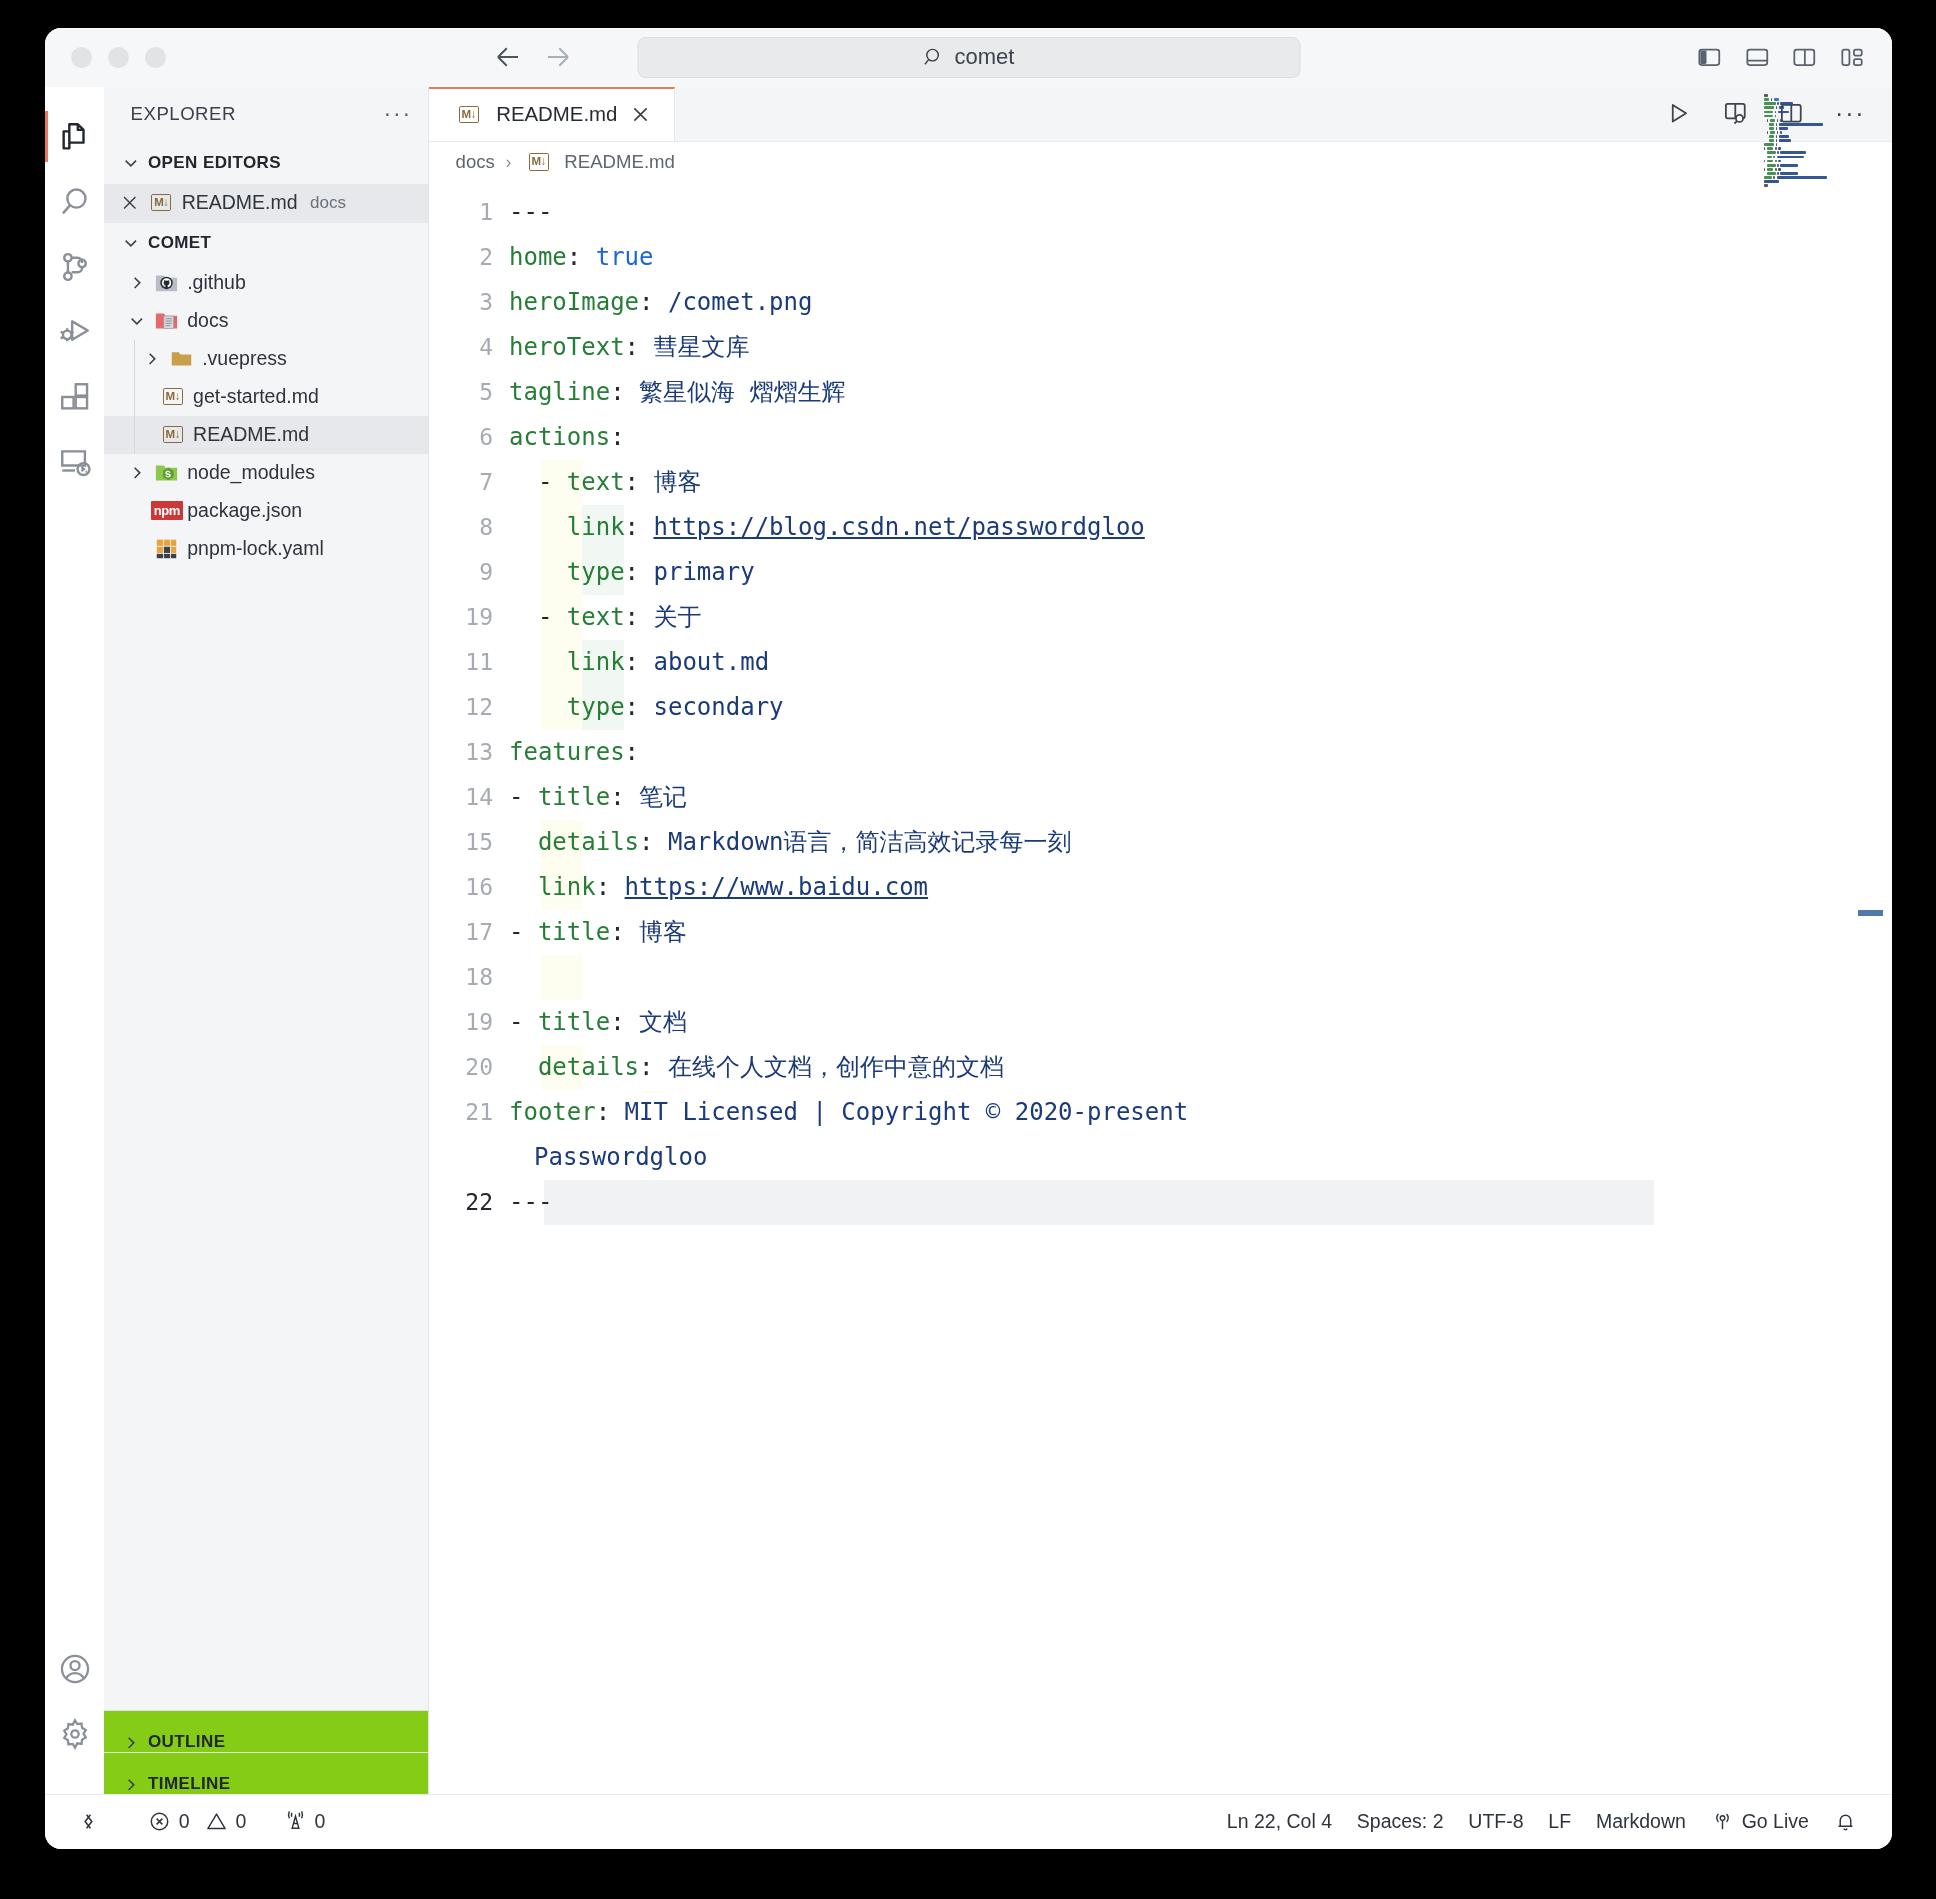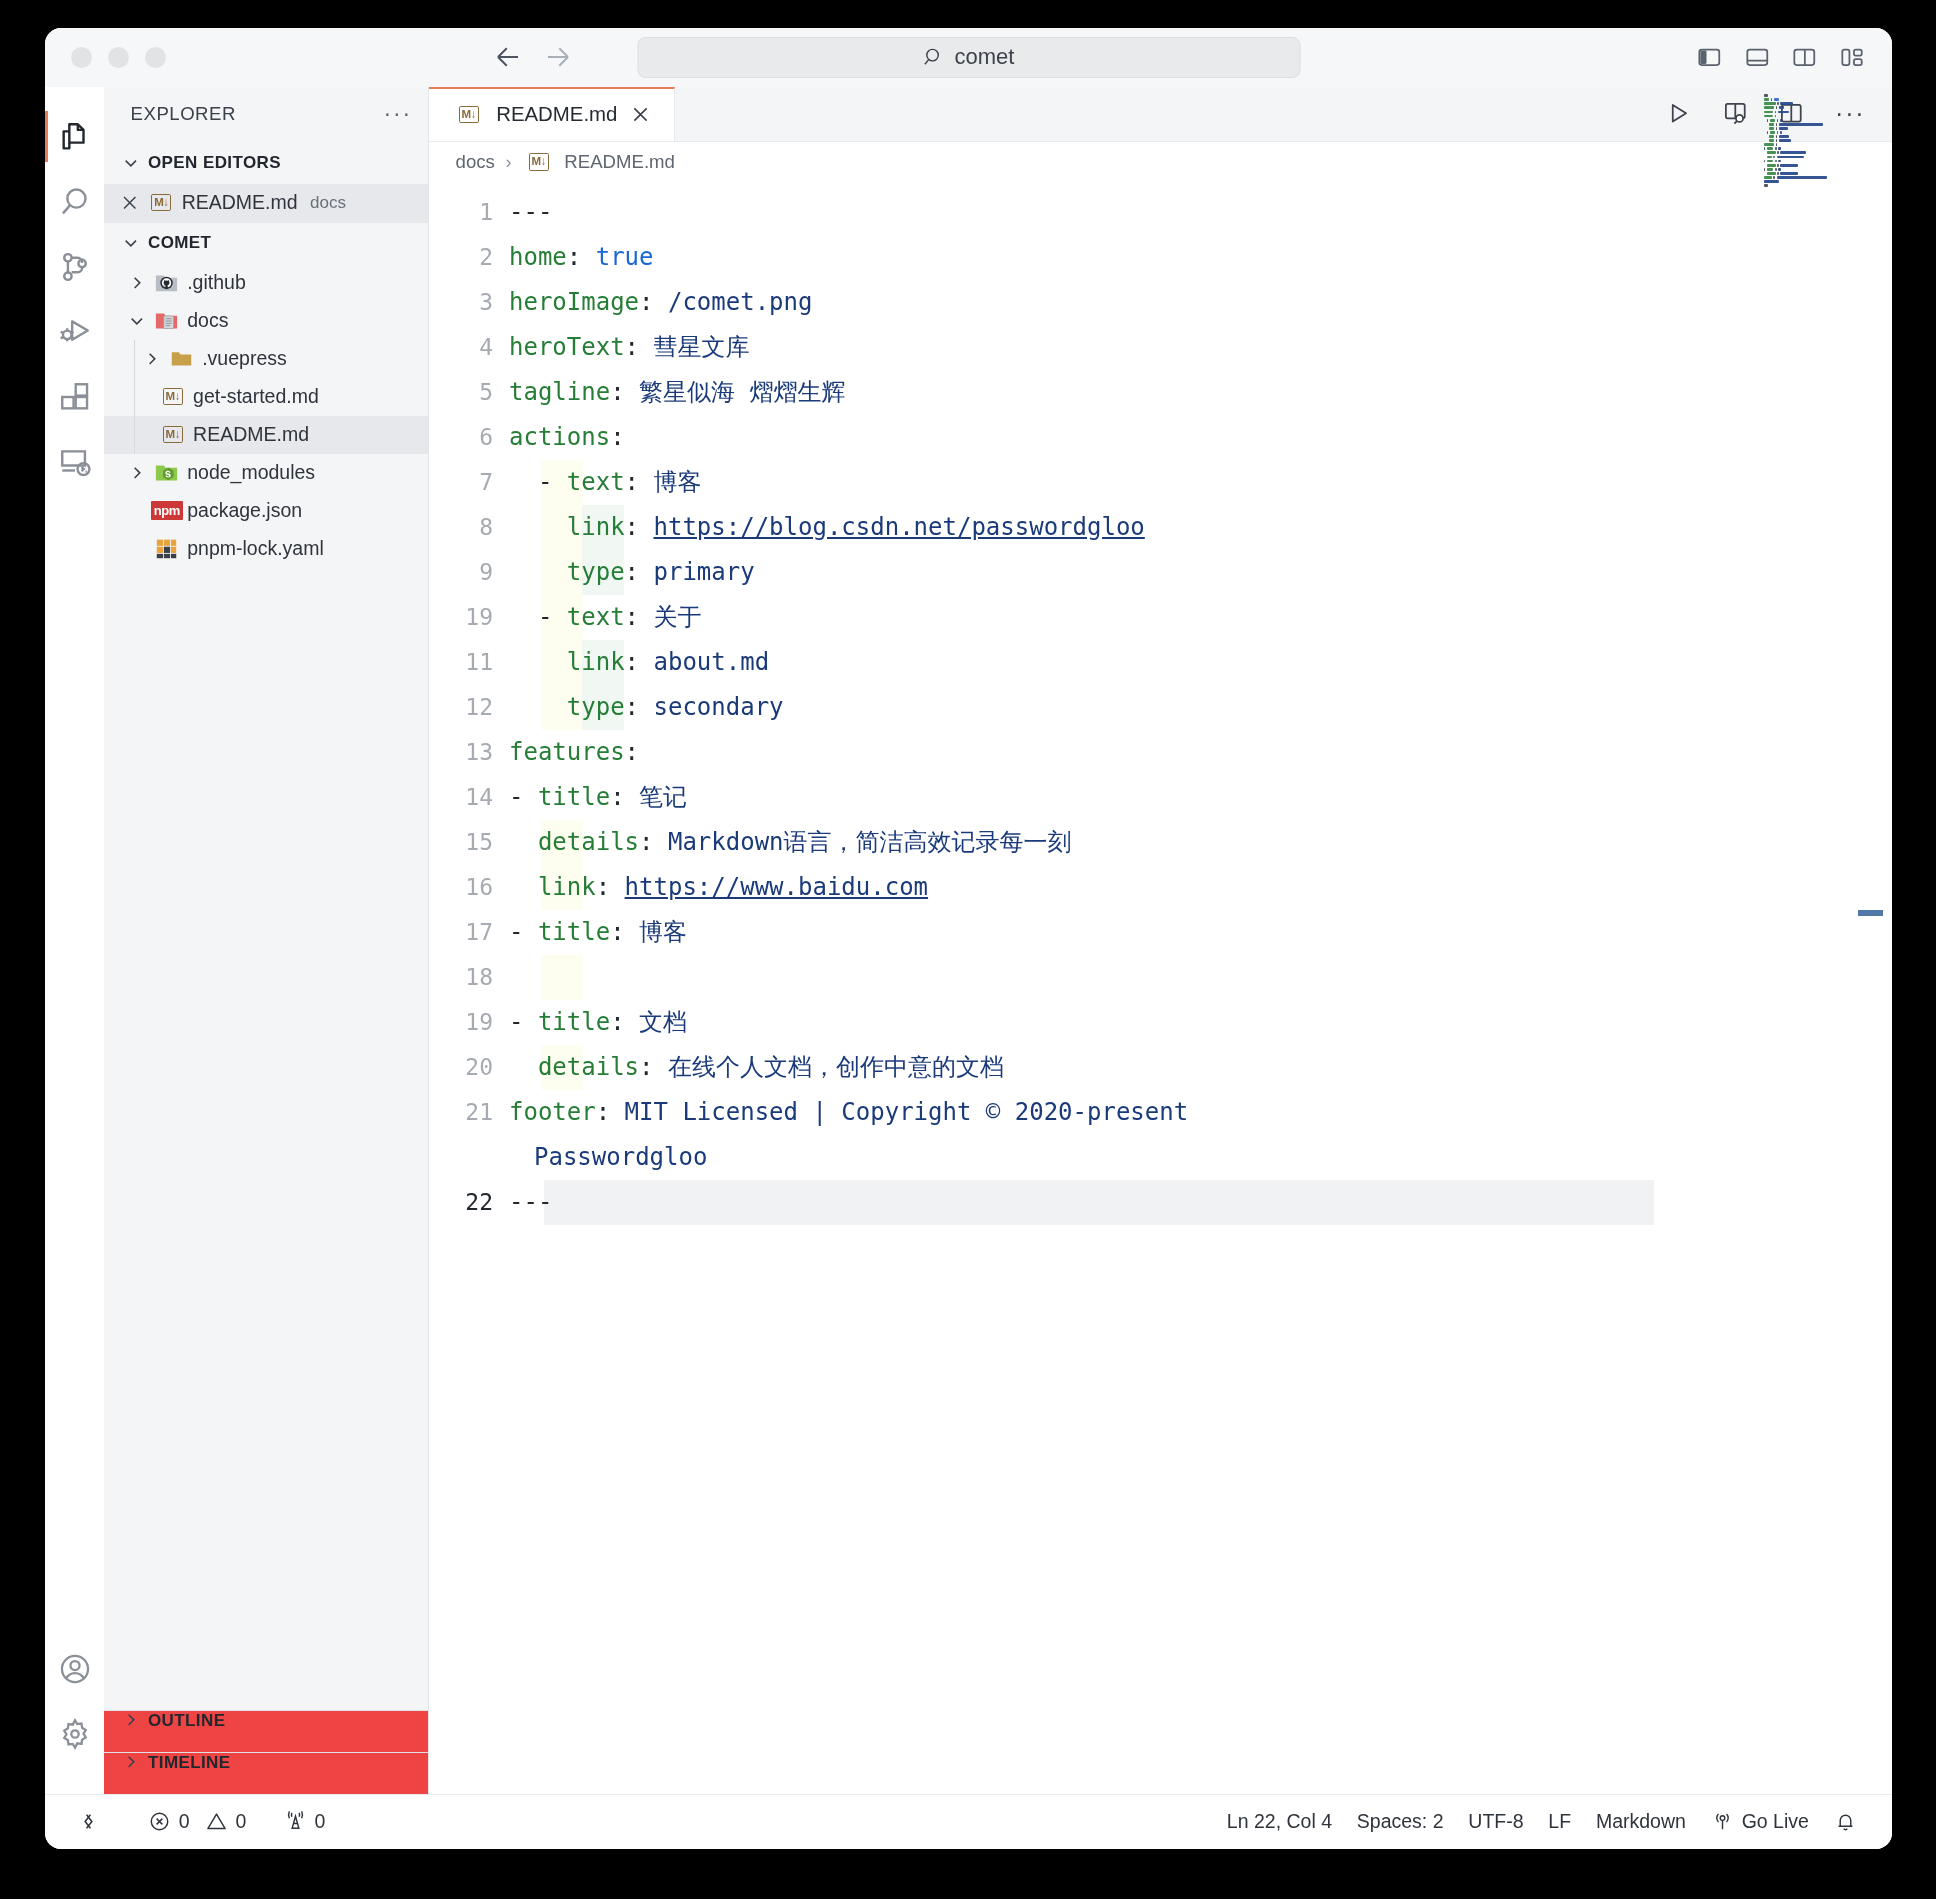--- a/index.html
+++ b/index.html
@@ -121,25 +121,25 @@
     font-family: "Liberation Sans", sans-serif;
   }
   .npm-badge {
     background:#cb3837; color:#fff; font-size:13px; font-weight:bold;
     padding: 2.7px 2.7px; line-height:1; letter-spacing:-0.4px; border-radius:0.9px;
   }
   .indent-line { border-left: 0.9px solid #d5d8dc; height: 38px; }
   .tree-scroll { flex: 1 1 auto; overflow: hidden; }
   .sb-foot { margin-top: auto; }
   .panel-header {
-    height: 42px; display: flex; align-items: flex-start; gap: 7px;
+    height: 42px; display: flex; align-items: flex-end; gap: 7px;
     padding-left: 16px;
     font-size: 17px; font-weight: bold; color: #22262d; letter-spacing: 0.4px;
     border-top: 0.9px solid #e0e2e6;
-    background: #ef4444;
+    background: #84cc16;
   }
 
   
   .editorarea { flex: 1 1 auto; display: flex; flex-direction: column; background:#fff; min-width:0; position:relative; }
   .tabbar { height: 55px; display: flex; align-items: stretch; background: #f4f5f7; border-bottom:0.9px solid #e9eaed; position:relative;}
   .tab {
     display: flex; align-items: center; gap: 12.4px;
     padding: 0 23px 0 23px;
     background: #ffffff;
     border-top: 2.7px solid #e8795a;

